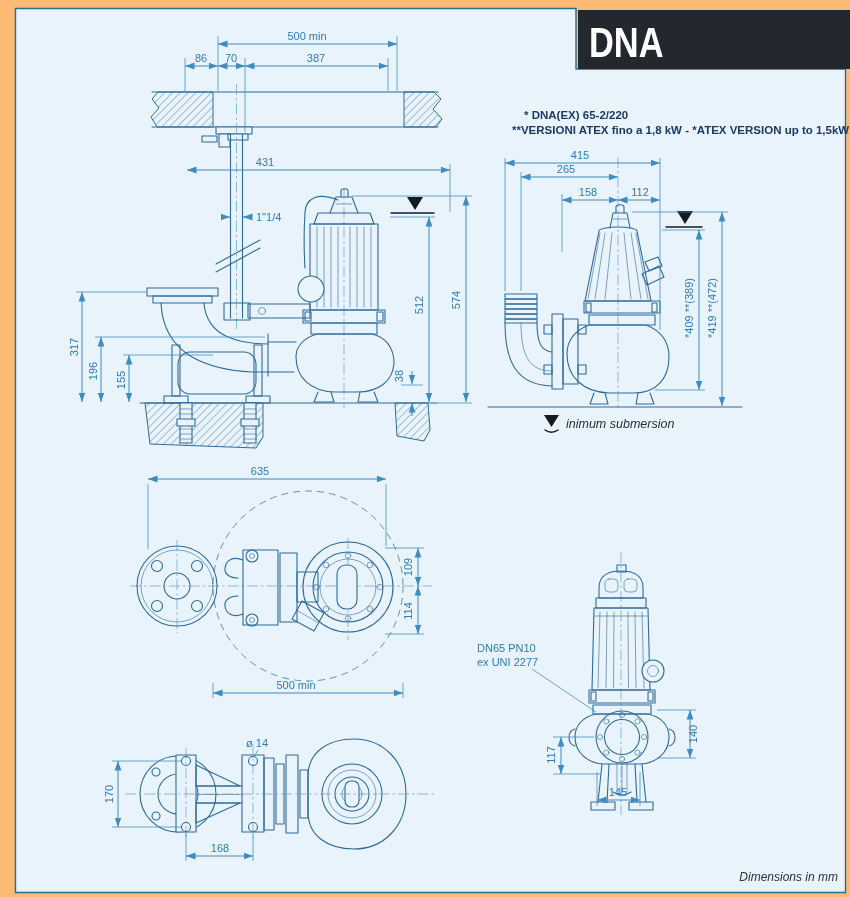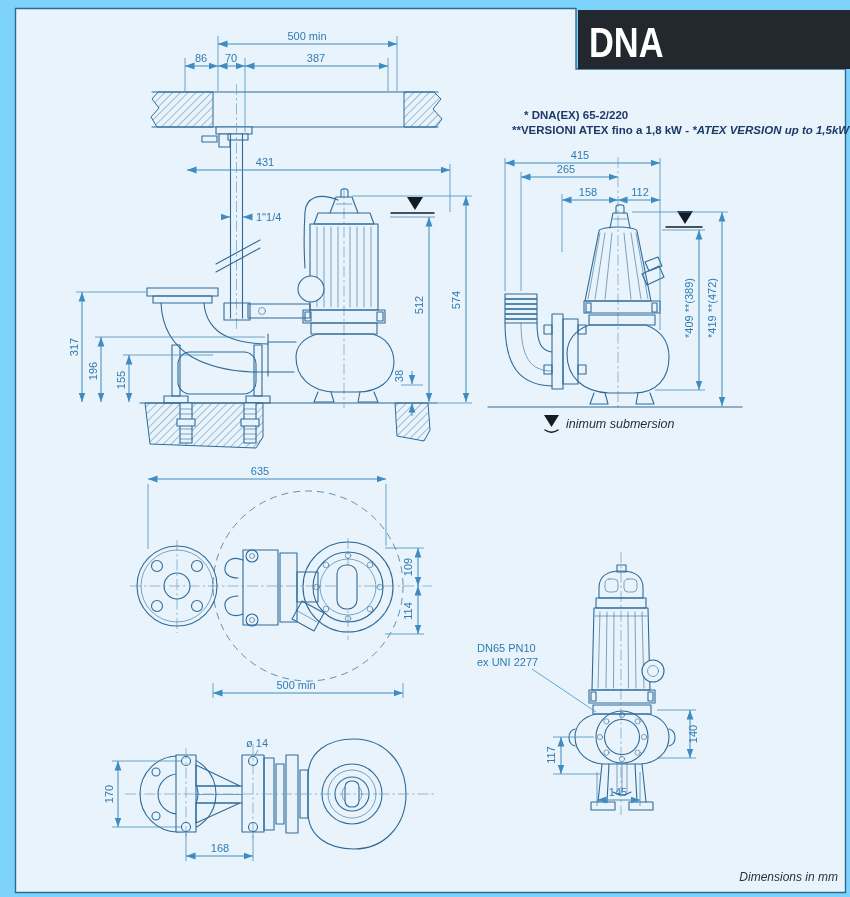--- a/index.html
+++ b/index.html
@@ -1,16 +1,16 @@
 <!DOCTYPE html>
 <html><head>
 <meta charset="utf-8">
 <style>
   html,body{margin:0;padding:0;background:#ffffff;}
-  #stage{position:relative;width:850px;height:897px;background:#7dd3fc;overflow:hidden;
+  #stage{position:relative;width:850px;height:897px;background:#fdba74;overflow:hidden;
          font-family:"Liberation Sans",sans-serif;}
   #stage svg{position:absolute;left:0;top:0;}
 
   
   .ol  {fill:none;stroke:#2f6b99;stroke-width:1.1;stroke-linejoin:round;stroke-linecap:round;}
   .olt {fill:none;stroke:#2f6b99;stroke-width:0.6;stroke-linejoin:round;stroke-linecap:round;}
   .olf {fill:#e9f3fb;stroke:#2f6b99;stroke-width:1.1;stroke-linejoin:round;}
   .dk  {fill:#141b23;stroke:none;}
   .dkl {fill:none;stroke:#141b23;stroke-width:1.4;stroke-linecap:round;}
   .dim {fill:none;stroke:#3f8cc0;stroke-width:1;marker-start:url(#a);marker-end:url(#a);}
@@ -24,21 +24,21 @@
 
   text.d  {fill:#2f7cb3;font:11px "Liberation Sans",sans-serif;text-anchor:middle;}
   text.ds {fill:#2f7cb3;font:11px "Liberation Sans",sans-serif;text-anchor:start;}
   text.leg{fill:#1b2b38;font:italic 12.5px "Liberation Sans",sans-serif;text-anchor:start;}
   text.foot{fill:#27333d;font:italic 12px "Liberation Sans",sans-serif;text-anchor:end;}
   text.ttl{fill:#ffffff;font:bold 42px "Liberation Sans",sans-serif;}
 
   .notes{position:absolute;left:512px;top:108px;color:#1d3a66;
          font:600 11.5px/15px "Liberation Sans",sans-serif;white-space:nowrap;}
   .notes .l1{padding-left:12px;}
-  .notes .it{font-style:italic;}
+  .notes .it{}
 </style>
 </head>
 <body>
 
 <div id="stage">
 <svg width="850" height="897" viewBox="0 0 850 897">
   <defs>
     <marker id="a" viewBox="0 0 10 8" refX="9.5" refY="4" markerWidth="10" markerHeight="8" orient="auto-start-reverse" markerUnits="userSpaceOnUse">
       <path d="M0,0.6 L9.5,4 L0,7.4 Z" fill="#3f8cc0"></path>
     </marker>

